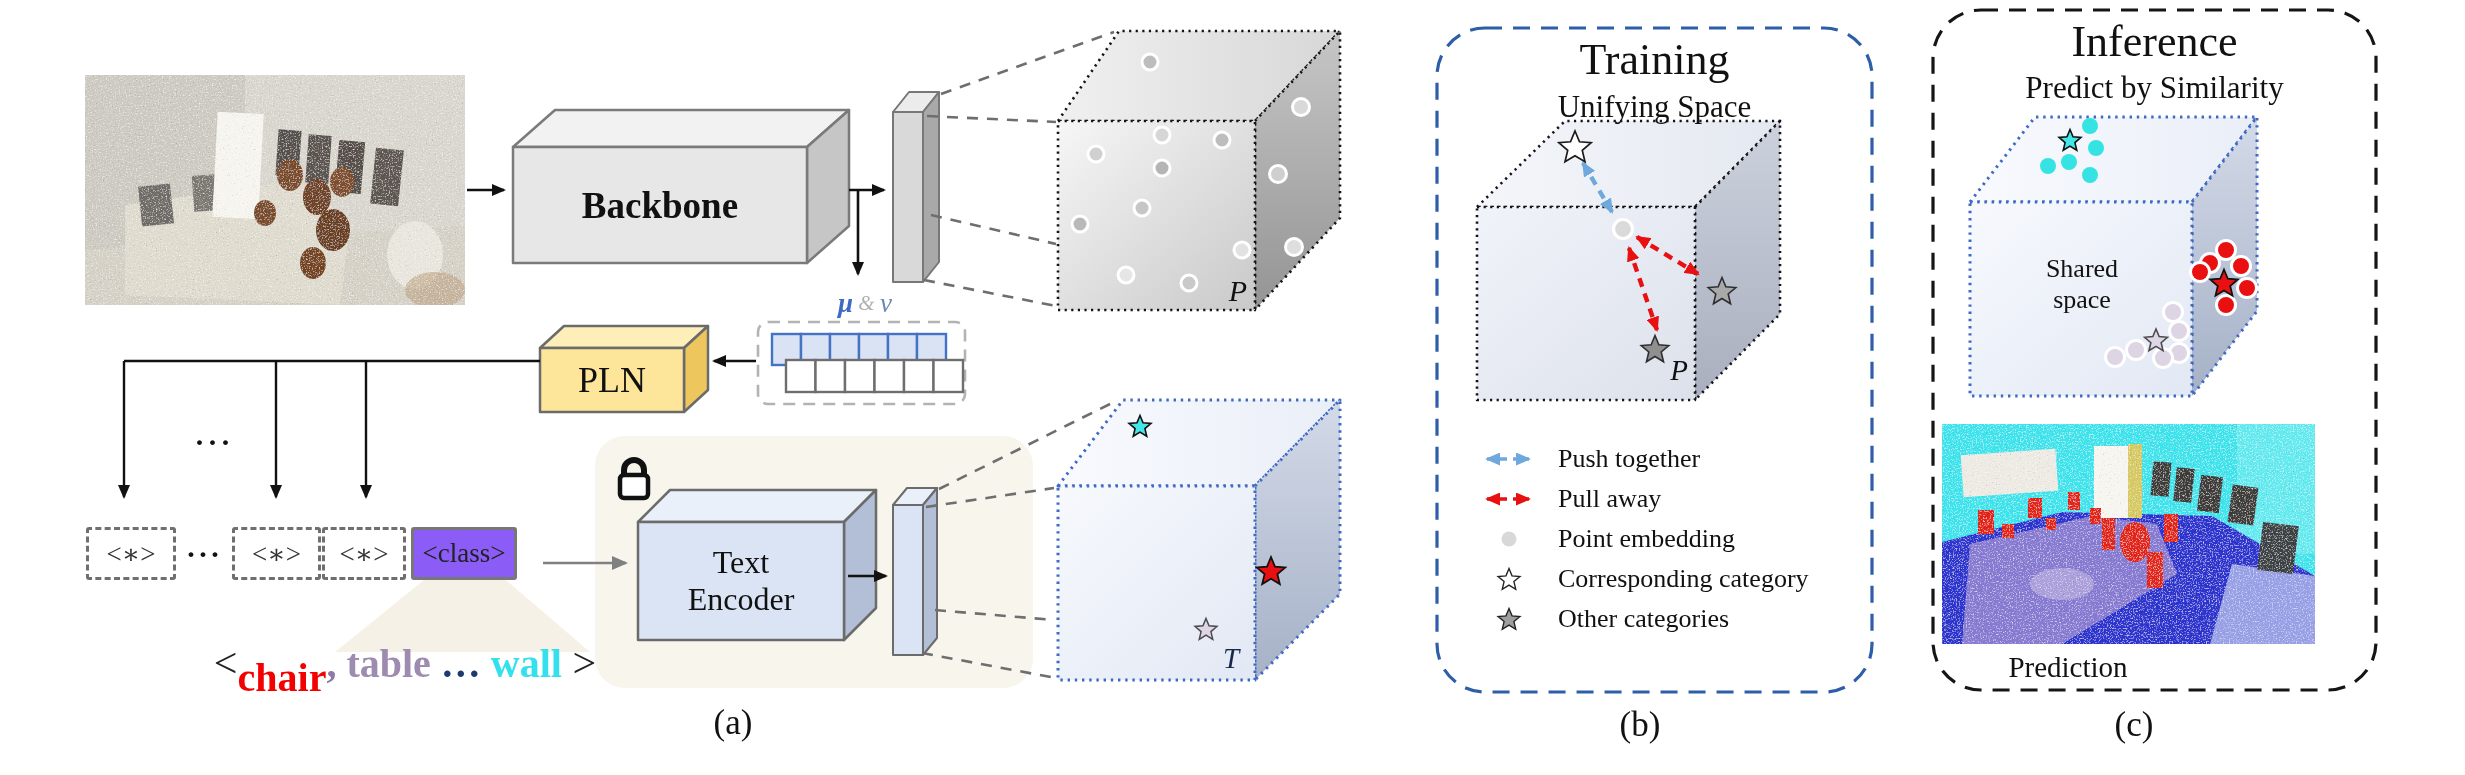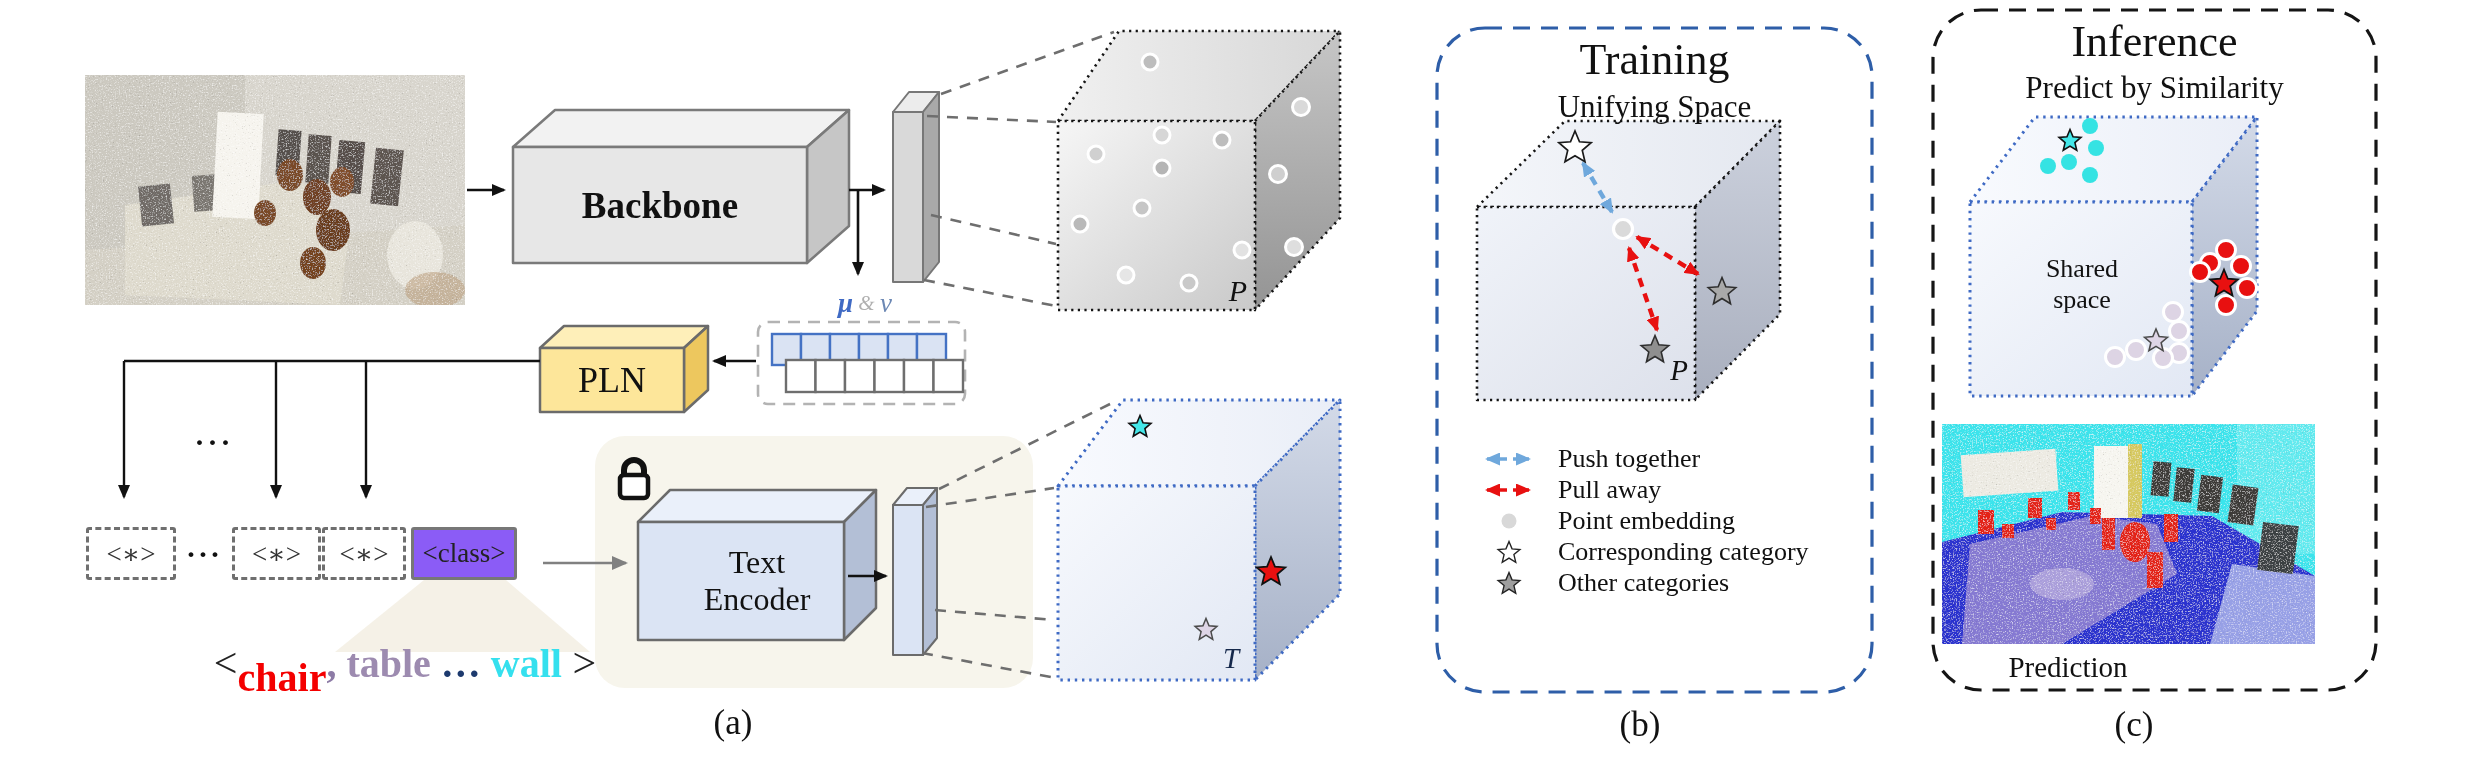--- a/index.html
+++ b/index.html
@@ -11,21 +11,21 @@
   .serif-it{font-style:italic;}
   .title-lg{font-size:44px;}
   .title-sm{font-size:31px;}
   .caption{font-size:35px;}
   .tok{position:absolute;top:527px;height:53px;box-sizing:border-box;border:3px dashed #6f6f6f;
        border-radius:3px;background:#fff;display:flex;align-items:center;justify-content:center;
        font-size:27px;color:#333;}
   .tok.solid{border-style:solid;background:#8b5cf6;color:#222;border-color:#777;}
   .prompt{white-space:pre;font-weight:bold;font-size:40px;display:flex;align-items:center;justify-content:center;}
   .prompt .brk{font-weight:normal;color:#222;font-size:42px;}
-  .legend{position:absolute;left:1478px;top:444px;width:392px;display:flex;flex-direction:column;gap:2px;}
+  .legend{position:absolute;left:1478px;top:444px;width:392px;display:flex;flex-direction:column;gap:11px;}
   .lrow{display:flex;align-items:center;height:29px;font-size:26px;color:#111;}
   .lrow svg{width:64px;height:26px;margin-right:16px;flex:0 0 auto;}
   .muv{white-space:pre;font-size:27px;font-style:italic;}
 </style>
 </head>
 <body>
 
 <div class="canvas">
 
   <svg class="layer" width="2465" height="775" viewBox="0 0 2465 775">
@@ -329,21 +329,21 @@
   <div class="abs lbl" style="left:182px;top:426px;width:64px;height:32px;font-size:30px;font-weight:bold;letter-spacing:3px;">···</div>
 
   <div class="tok" style="left:86px;width:90px;">&lt;∗&gt;</div>
   <div class="abs lbl" style="left:178px;top:527px;width:52px;height:53px;font-size:30px;font-weight:bold;letter-spacing:2px;">···</div>
   <div class="tok" style="left:232px;width:89px;">&lt;∗&gt;</div>
   <div class="tok" style="left:322px;width:84px;">&lt;∗&gt;</div>
   <div class="tok solid" style="left:411px;width:106px;">&lt;class&gt;</div>
 
   <div class="abs prompt" style="left:195px;top:638px;width:420px;height:50px;"><span class="brk">&lt;</span><span style="color:#f40000;margin-top:28px;">chair</span><span style="color:#8d7ba6;">,</span><span style="color:#9d8bb0;text-align:right;"> table</span><span style="color:#1d3a6e;"> … </span><span style="color:#35e0ee;">wall</span><span class="brk"> &gt;</span></div>
 
-  <div class="abs" style="left:638px;top:522px;width:206px;height:118px;display:flex;flex-direction:column;align-items:center;justify-content:center;font-size:32px;line-height:1.15;padding-left:16px;">
+  <div class="abs" style="left:638px;top:522px;width:206px;height:118px;display:flex;flex-direction:column;align-items:center;justify-content:center;font-size:32px;line-height:1.15;">
     <div>Text</div>
     <div>Encoder</div>
   </div>
 
   <div class="abs lbl serif-it" style="left:1216px;top:271px;width:44px;height:40px;font-size:30px;">P</div>
   <div class="abs lbl serif-it" style="left:1206px;top:638px;width:50px;height:40px;font-size:29px;color:#15284b;">T</div>
 
   <div class="abs lbl caption" style="left:678px;top:700px;width:110px;height:46px;">(a)</div>
 
   <div class="abs lbl title-lg" style="left:1437px;top:32px;width:435px;height:54px;">Training</div>

